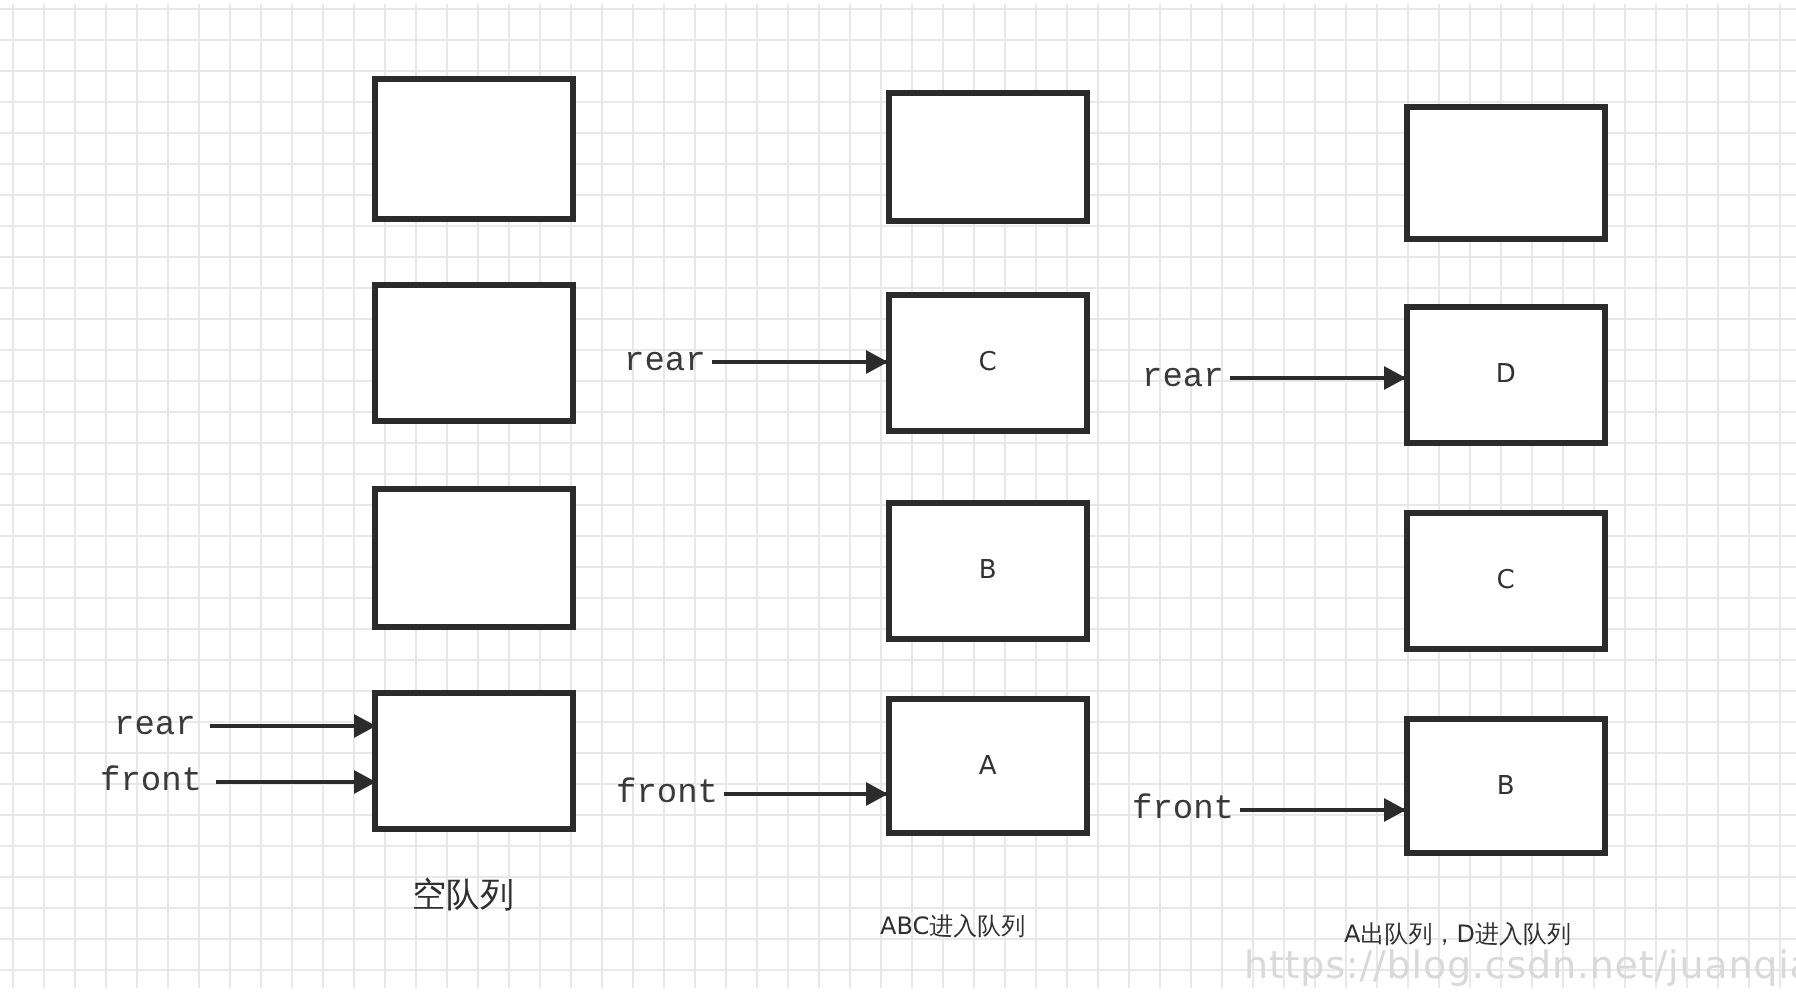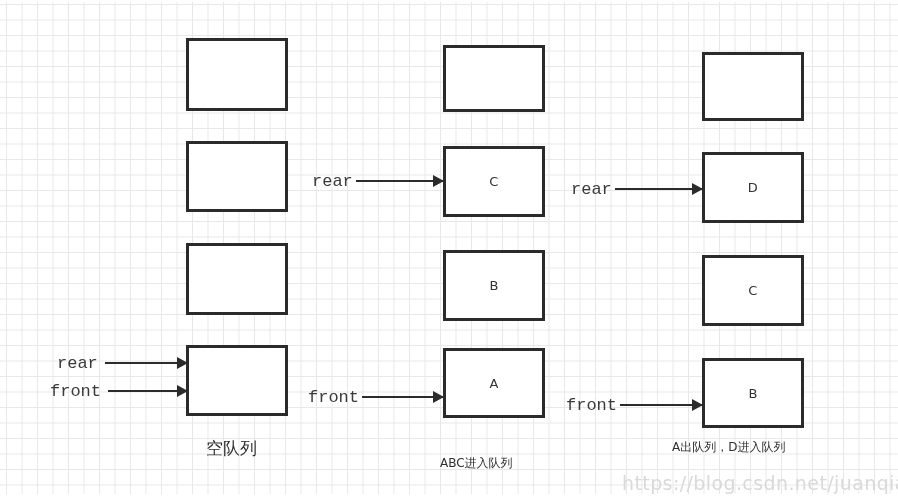--- a/index.html
+++ b/index.html
@@ -142,17 +142,17 @@
   <div class="qbox" style="left:702px; top:152px; width:102px; height:71px;">D</div>
   <div class="qbox" style="left:702px; top:255px; width:102px; height:71px;">C</div>
   <div class="qbox" style="left:702px; top:358px; width:102px; height:70px;">B</div>
 
   <div class="ptr-label" style="left:571px; top:181px;">rear</div>
   <div class="arrow" style="left:615px; top:188px; width:87px;"></div>
 
   <div class="ptr-label" style="left:566px; top:397px;">front</div>
   <div class="arrow" style="left:620px; top:404px; width:82px;"></div>
 
-  <div class="caption small" style="left:672px; top:441px;">A出队列，D进入队列</div>
+  <div class="caption small" style="left:672px; top:461px;">A出队列，D进入队列</div>
 
   <div class="watermark" style="left:622px; top:474px;">https://blog.csdn.net/juanqiap7497</div>
 
 </div>
 
 </body></html>

